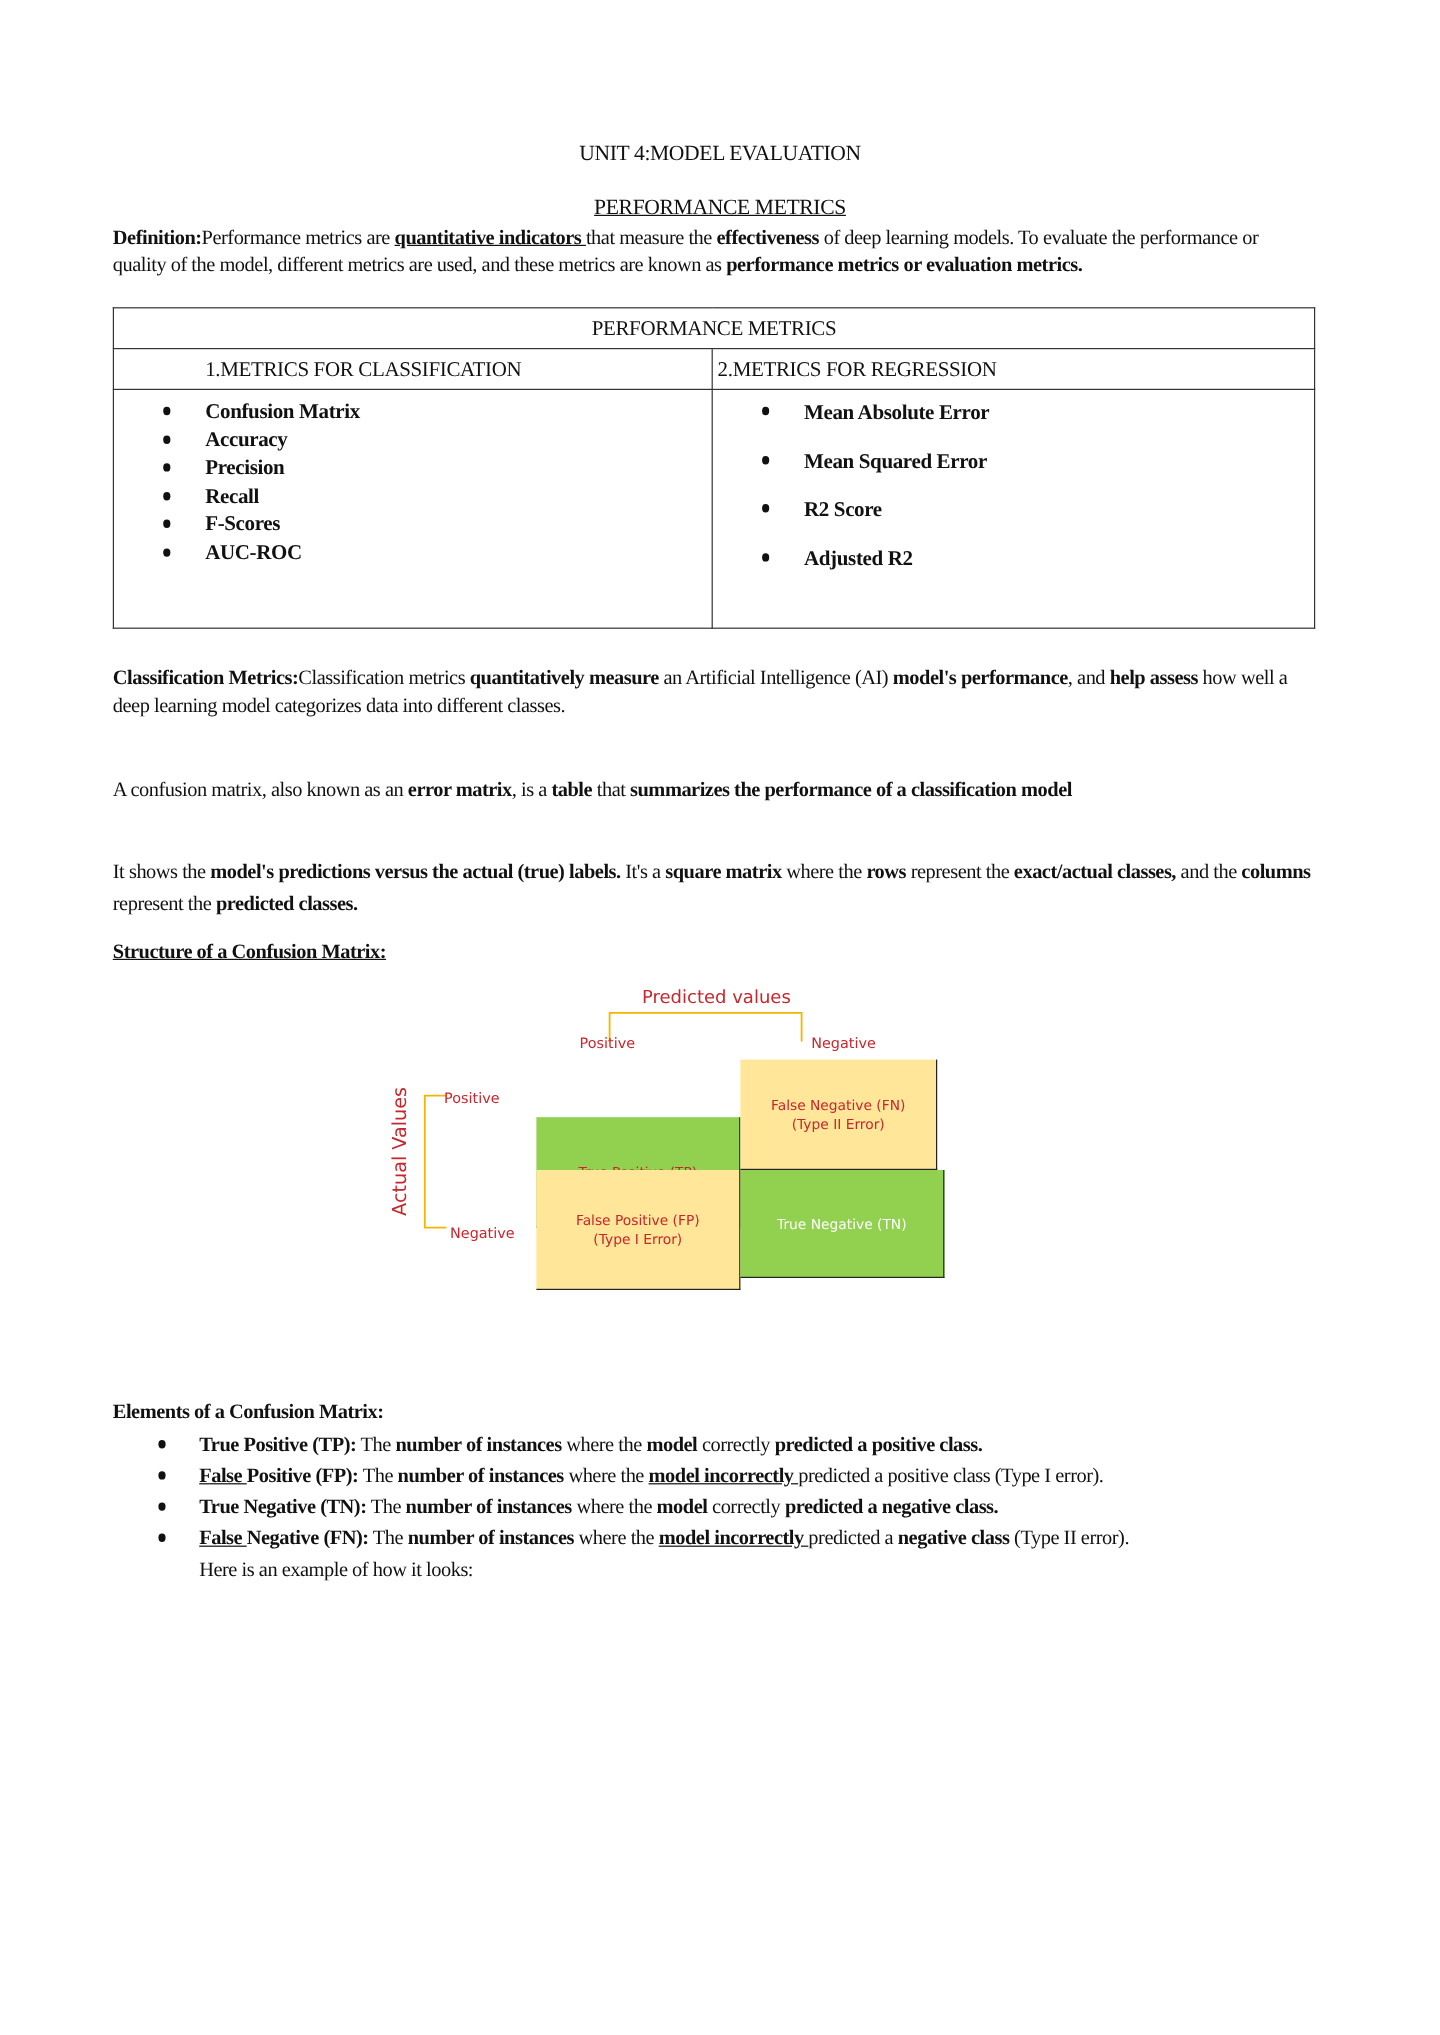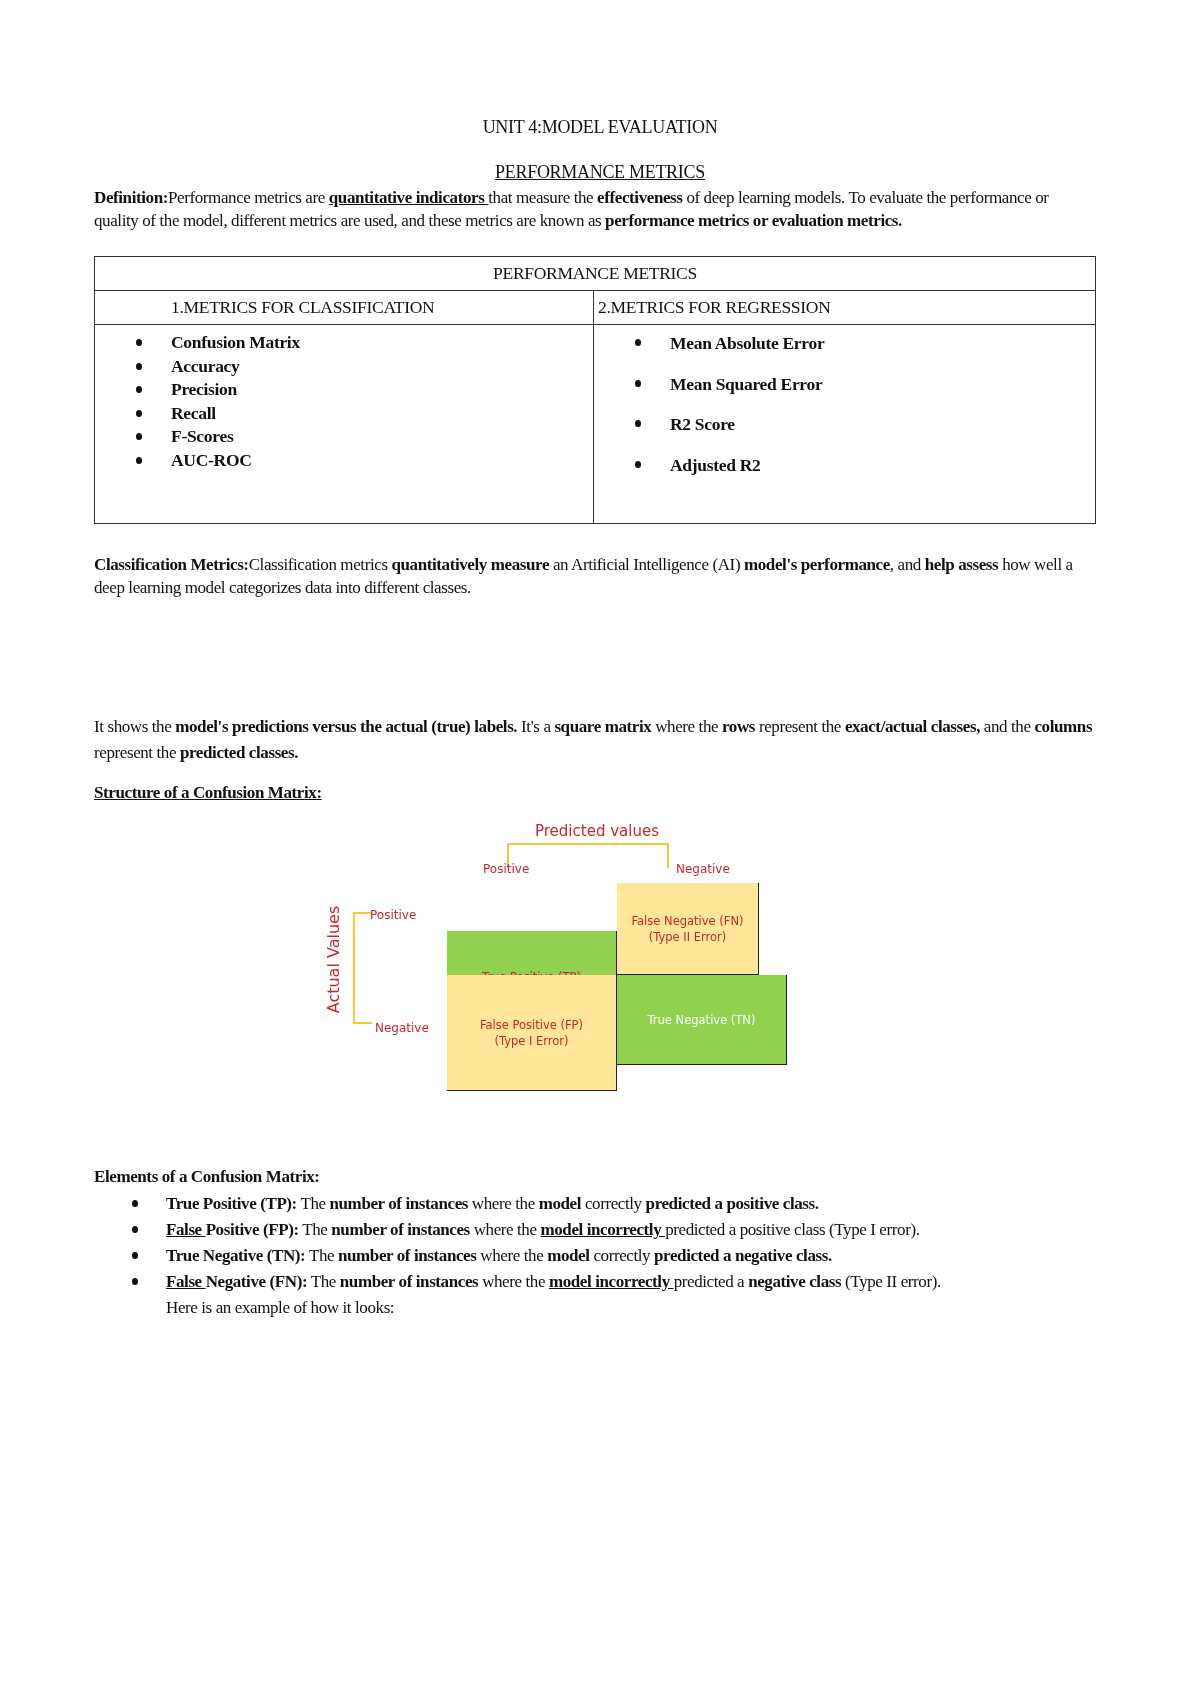--- a/index.html
+++ b/index.html
@@ -34,22 +34,22 @@
   .act-neg { position: absolute; left: 375px; top: 1021px; font-family: "DejaVu Sans", sans-serif; font-size: 12px; color: #c8262d; }
   .act-title { position: absolute; left: 278px; top: 950px; transform: rotate(-90deg); transform-origin: center;
                font-family: "DejaVu Sans", sans-serif; font-size: 16px; color: #c8262d; white-space: nowrap; width: 110px; text-align: center; }
   .cell { position: absolute; display: flex; align-items: center; justify-content: center; text-align: center;
           font-family: "DejaVu Sans", sans-serif; font-size: 11.5px; line-height: 16px; box-sizing: border-box; }
   .green { background: #92d050; }
   .yellow { background: #ffe699; }
   .red-text { color: #c8262d; }
   .white-text { color: #ffffff; }
   .cell-tp { left: 447px; top: 883px; width: 170px; height: 92px; border-bottom: 1.5px solid #222; border-right: 1.5px solid #222; margin-top: 48px; }
-  .cell-fn { left: 617px; top: 883px; width: 142px; height: 92px; border-bottom: 1.5px solid #222; border-right: 1.5px solid #222; }
-  .cell-fp { left: 447px; top: 975px; width: 170px; height: 116px; border-right: 1.5px solid #222; border-bottom: 1.5px solid #222; }
+  .cell-fn { left: 617px; top: 883px; width: 164px; height: 92px; border-bottom: 1.5px solid #222; border-right: 1.5px solid #222; }
+  .cell-fp { left: 447px; top: 975px; width: 170px; height: 100px; border-right: 1.5px solid #222; border-bottom: 1.5px solid #222; }
   .cell-tn { left: 617px; top: 975px; width: 170px; height: 90px; border-bottom: 1.5px solid #222; border-right: 1.5px solid #222; }
   .bul-list { position: absolute; left: 94px; width: 1010px; font-size: 17px; line-height: 26px; letter-spacing: -0.4px; }
   .bul-list .item { position: relative; padding-left: 72px; }
   .bul-list .item::before { content: ""; position: absolute; left: 38px; top: 9px; width: 6px; height: 7px; border-radius: 50%; background: #111; }
 </style>
 </head>
 <body>
 
 <div class="page">
 
@@ -92,20 +92,23 @@
       </tr>
     </tbody>
       </table>
   </div>
 
   <div class="para" style="top:553px;">
     <b>Classification Metrics:</b><span>Classification metrics </span><b>quantitatively measure</b><span> an Artificial Intelligence (AI) </span><b>model's performance</b><span>, and </span><b>help assess</b><span> how well a deep learning model categorizes data into different classes.</span>
   </div>
 
 
+  <div class="para" style="top:646px;">
+    <span>A confusion matrix, also known as an </span><b>error matrix</b><span>, is a </span><b>table</b><span> that </span><b>summarizes the performance of a classification model</b>
+  </div>
 
   <div class="para" style="top:714px; line-height:26px;">
     <span>It shows the  </span><b>model's predictions versus the actual (true) labels.</b><span> It's a </span><b>square matrix</b><span> where the </span><b>rows</b><span> represent the </span><b>exact/actual classes,</b><span> and the </span><b>columns</b><span> represent the </span><b>predicted classes.</b>
   </div>
 
   <div class="para" style="top:781px;text-decoration:underline;">
     <b>Structure of a Confusion Matrix:</b>
   </div>
 
   <div>

